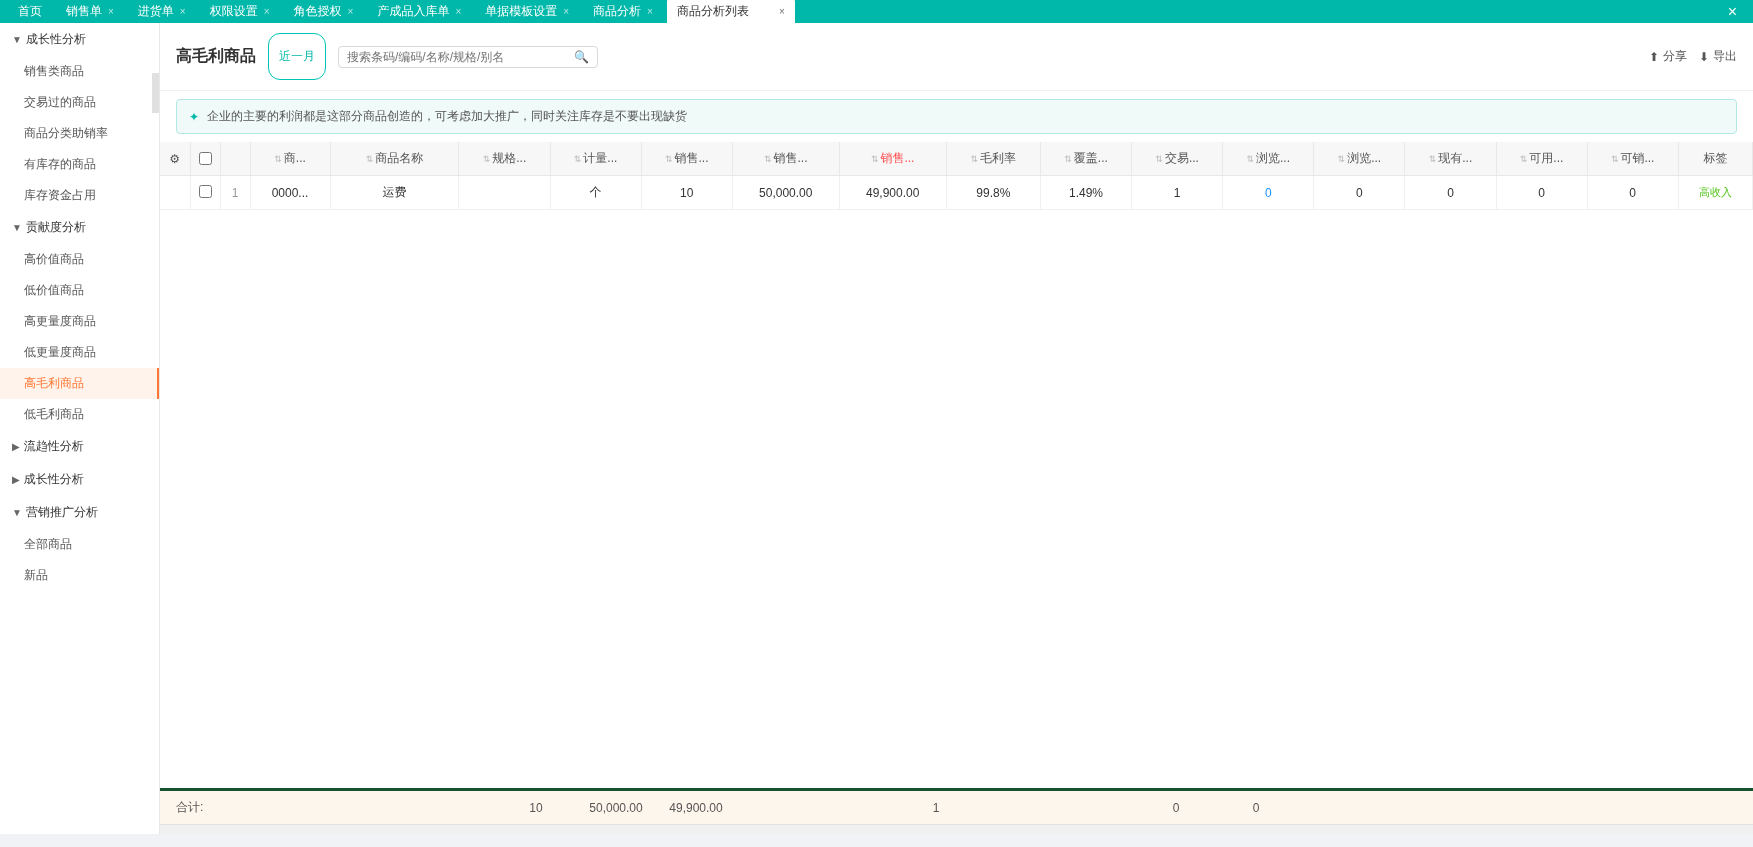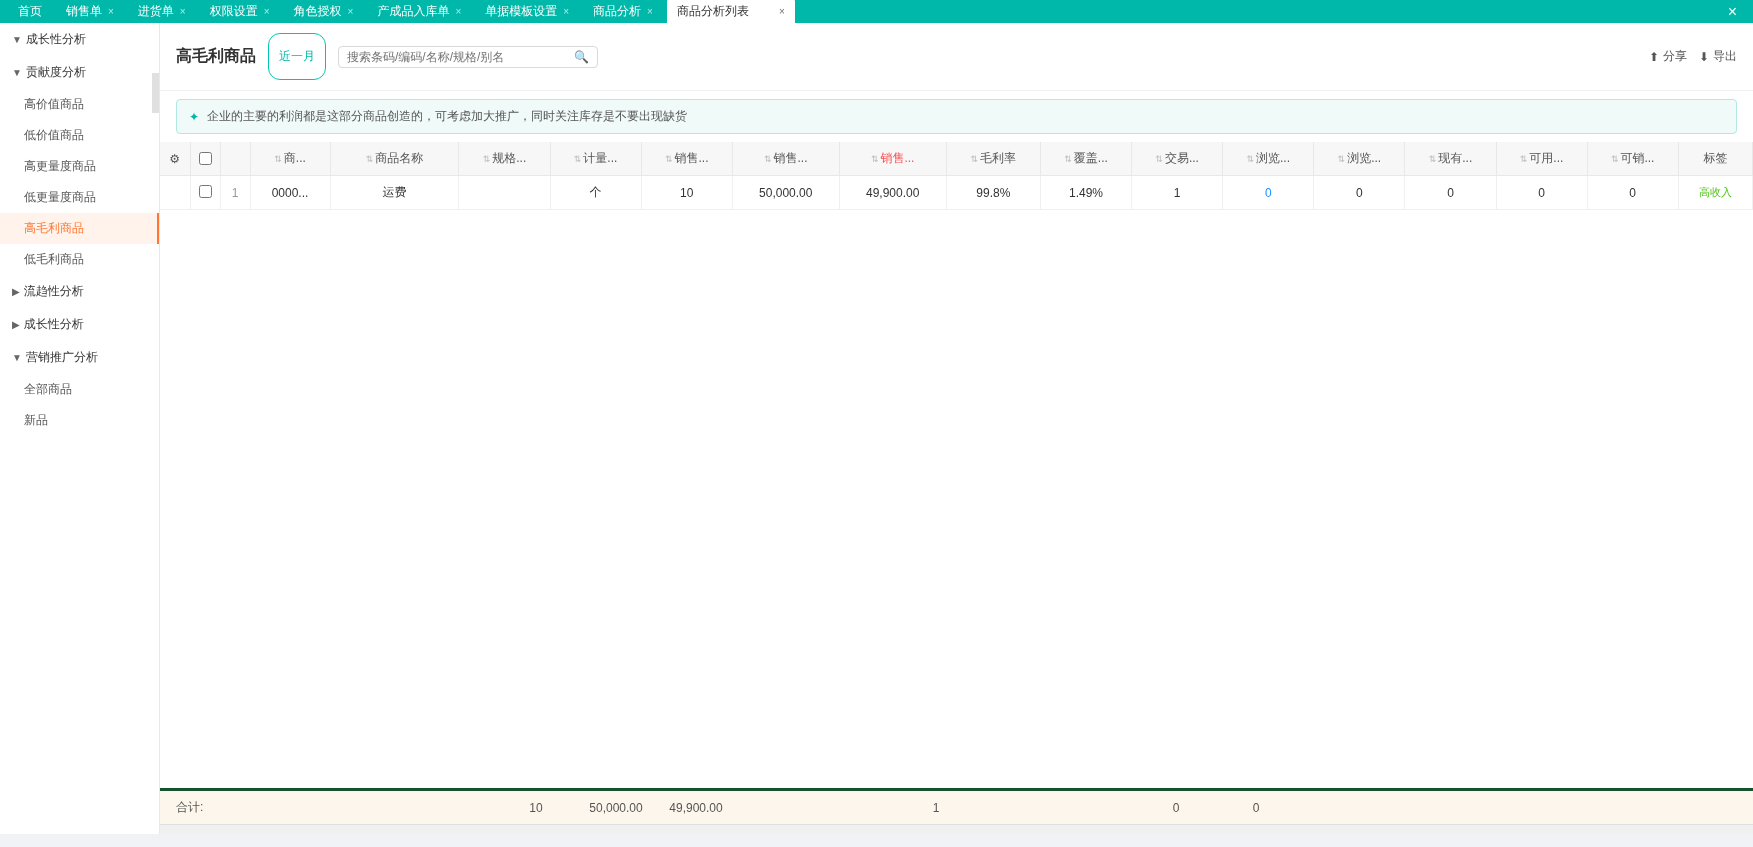--- a/index.html
+++ b/index.html
@@ -302,20 +302,37 @@
   <div class="nav-close-all">×</div>
 </div>
 
 <div class="main-layout">
 
   <div class="sidebar" style="position:relative;">
 
     <div class="sidebar-group-header">
       <span class="arrow">▼</span>
       <span>成长性分析</span>
+    </div>
+    <div>
+      <div class="sidebar-item">
+        <span>销售类商品</span>
+      </div>
+      <div class="sidebar-item">
+        <span>交易过的商品</span>
+      </div>
+      <div class="sidebar-item">
+        <span>商品分类助销率</span>
+      </div>
+      <div class="sidebar-item">
+        <span>有库存的商品</span>
+      </div>
+      <div class="sidebar-item">
+        <span>库存资金占用</span>
+      </div>
     </div>
 
     <div class="sidebar-group-header">
       <span class="arrow">▼</span>
       <span>贡献度分析</span>
     </div>
     <div>
       <div class="sidebar-item">
         <span>高价值商品</span>
       </div>

